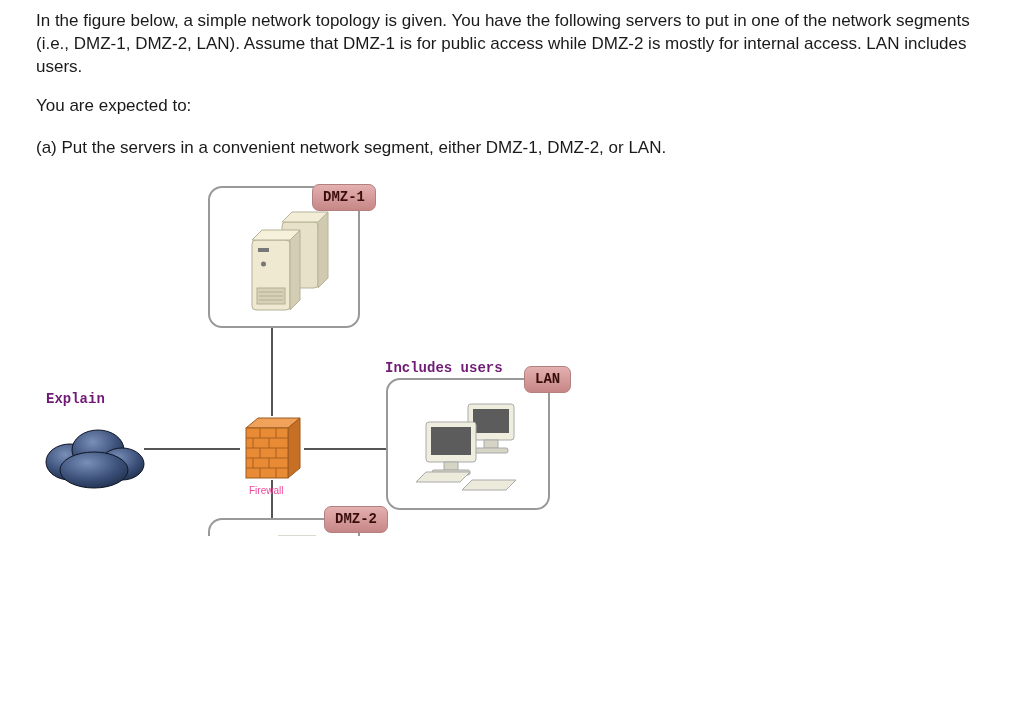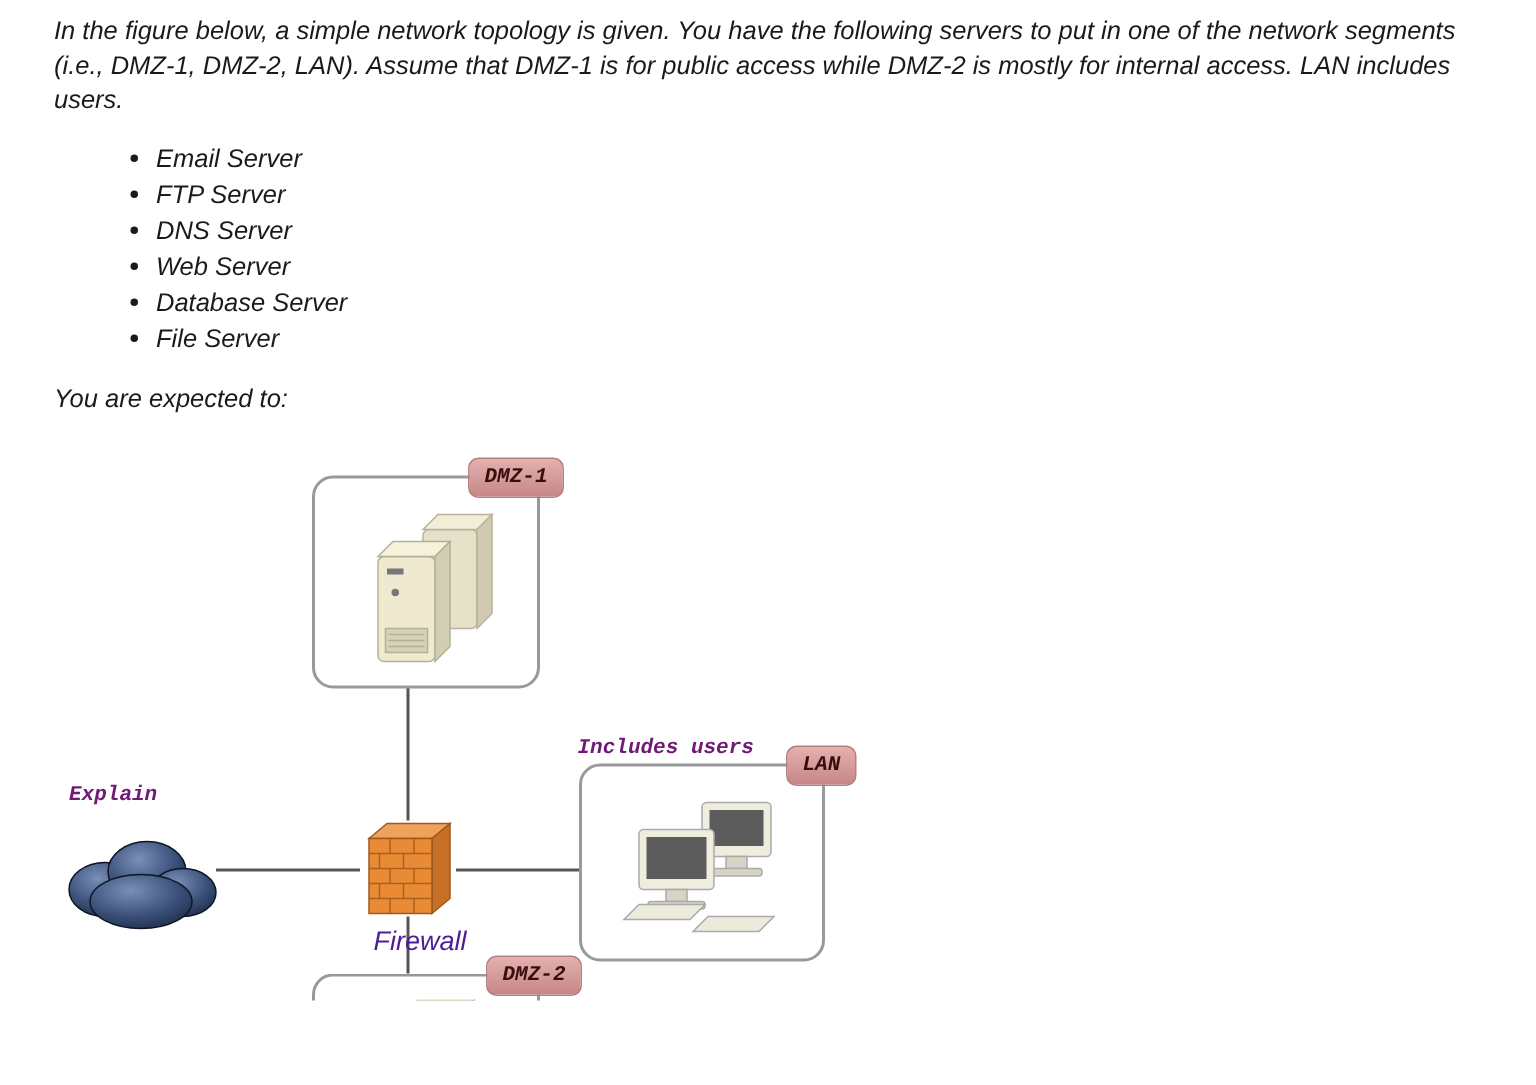--- a/index.html
+++ b/index.html
@@ -7,21 +7,20 @@
     padding: 0;
     background: #ffffff;
     font-family: Arial, Helvetica, sans-serif;
     color: #1a1a1a;
     width: 1024px;
   }
   .page {
     padding: 10px 48px 0 36px;
     font-size: 17px;
     line-height: 1.35;
-    font-style: italic;
   }
   .intro { margin-bottom: 16px; }
   ul.servers {
     margin: 0 0 18px 0;
     padding-left: 68px;
   }
   ul.servers li {
     list-style: disc;
     margin: 1px 0;
   }
@@ -53,48 +52,41 @@
   .plain-label {
     position: absolute;
     font-family: "Courier New", monospace;
     font-weight: bold;
     font-size: 14px;
     color: #701a75;
   }
   .caption {
     position: absolute;
     font-family: Arial, sans-serif;
-    font-size: 18px;
-    color: #4c1d95;
+    font-size: 10px;
+    color: #ec4899;
   }
   svg.net {
     position: absolute;
     left: 0; top: 0;
     width: 560px;
     height: 370px;
     pointer-events: none;
   }
 </style>
 </head>
 <body>
 
 <div class="page">
 
   <div class="intro">In the figure below, a simple network topology is given. You have the following servers to put in one of the network segments (i.e., DMZ-1, DMZ-2, LAN). Assume that DMZ-1 is for public access while DMZ-2 is mostly for internal access. LAN includes users.</div>
 
-  <ul class="servers">
-    <li>Email Server</li>
-    <li>FTP Server</li>
-    <li>DNS Server</li>
-    <li>Web Server</li>
-    <li>Database Server</li>
-    <li>File Server</li>
-  </ul>
 
   <div class="expected">You are expected to:</div>
+  <div class="sub">(a) Put the servers in a convenient network segment, either DMZ-1, DMZ-2, or LAN.</div>
 
   <div class="diagram">
 
     <svg class="net" viewBox="0 0 560 370">
 
       <line x1="108" y1="283" x2="204" y2="283" stroke="#555" stroke-width="2"></line>
 
       <line x1="268" y1="283" x2="350" y2="283" stroke="#555" stroke-width="2"></line>
 
       <line x1="236" y1="250" x2="236" y2="158" stroke="#555" stroke-width="2"></line>
@@ -119,21 +111,21 @@
           <polygon points="38,0 48,-10 48,60 38,70" fill="#d3cdb3" stroke="#b4b096"></polygon>
           <rect x="6" y="8" width="11" height="4" fill="#777"></rect>
           <circle cx="11.5" cy="24" r="2.5" fill="#777"></circle>
           <rect x="5" y="48" width="28" height="16" fill="#d6d1b7" stroke="#b4b096"></rect>
           <line x1="7" y1="52" x2="31" y2="52" stroke="#b4b096"></line>
           <line x1="7" y1="56" x2="31" y2="56" stroke="#b4b096"></line>
           <line x1="7" y1="60" x2="31" y2="60" stroke="#b4b096"></line>
         </g>
       </svg>
     </div>
-    <div class="zone-label" style="left:276px; top:8px;">DMZ-1</div>
+    <div class="zone-label" style="left:276px; top:18px;">DMZ-1</div>
 
     <div class="zone-box" style="left:350px; top:212px; width:160px; height:128px;">
       <svg viewBox="0 0 160 128" width="160" height="128">
 
         <g transform="translate(80,24)">
           <rect x="0" y="0" width="46" height="36" rx="3" fill="#efeede" stroke="#aaa"></rect>
           <rect x="5" y="5" width="36" height="24" fill="#5c5c5c"></rect>
           <rect x="16" y="36" width="14" height="8" fill="#d6d4c4" stroke="#aaa"></rect>
           <rect x="6" y="44" width="34" height="5" rx="2" fill="#d6d4c4" stroke="#aaa"></rect>
         </g>

